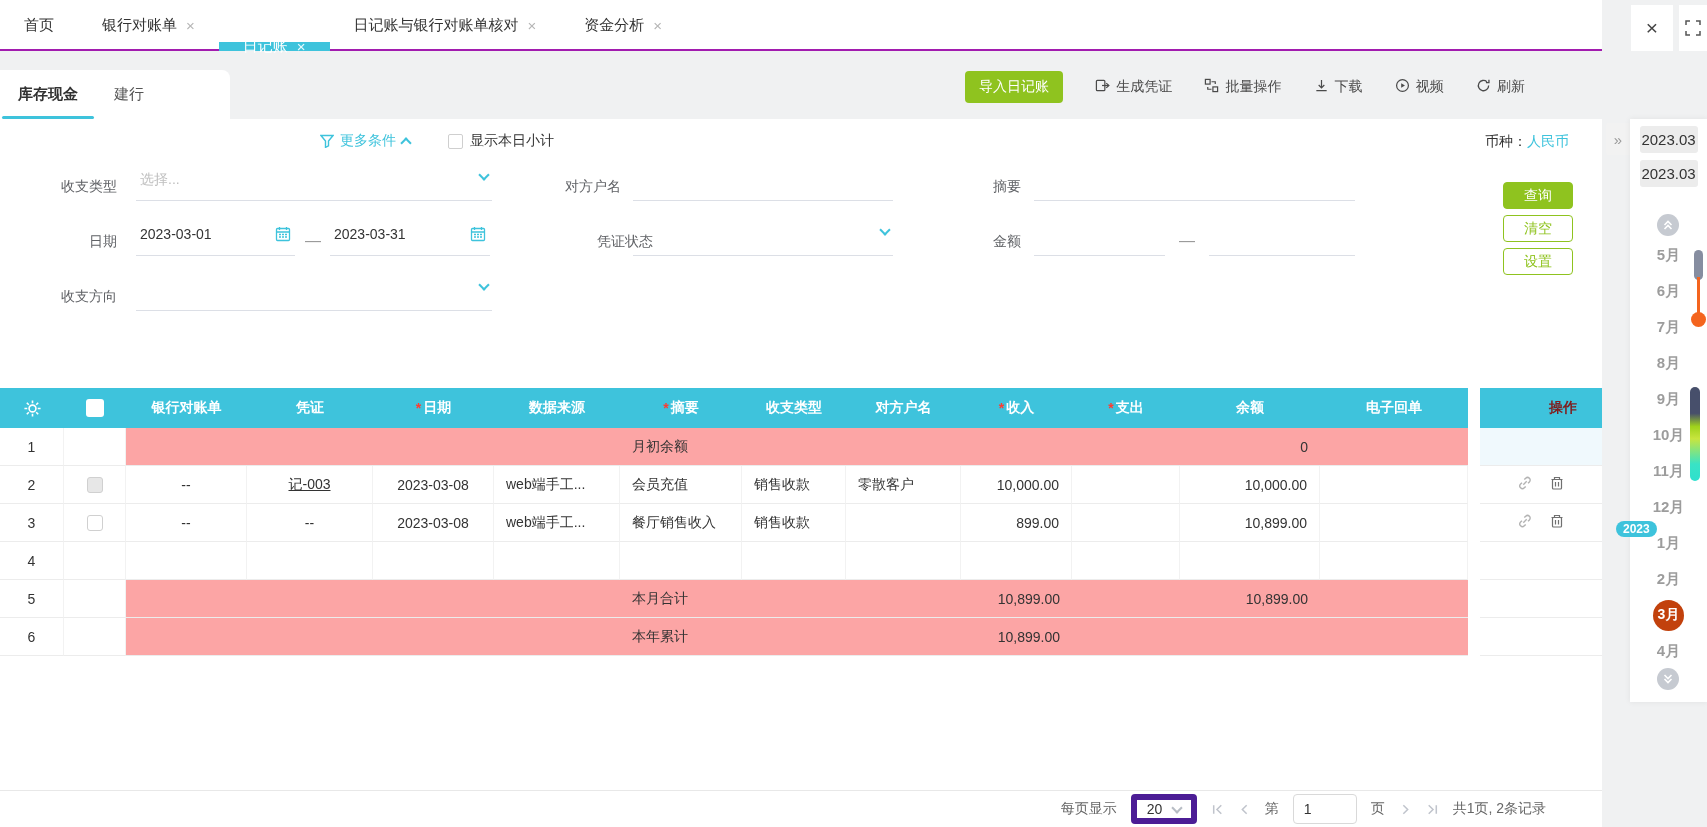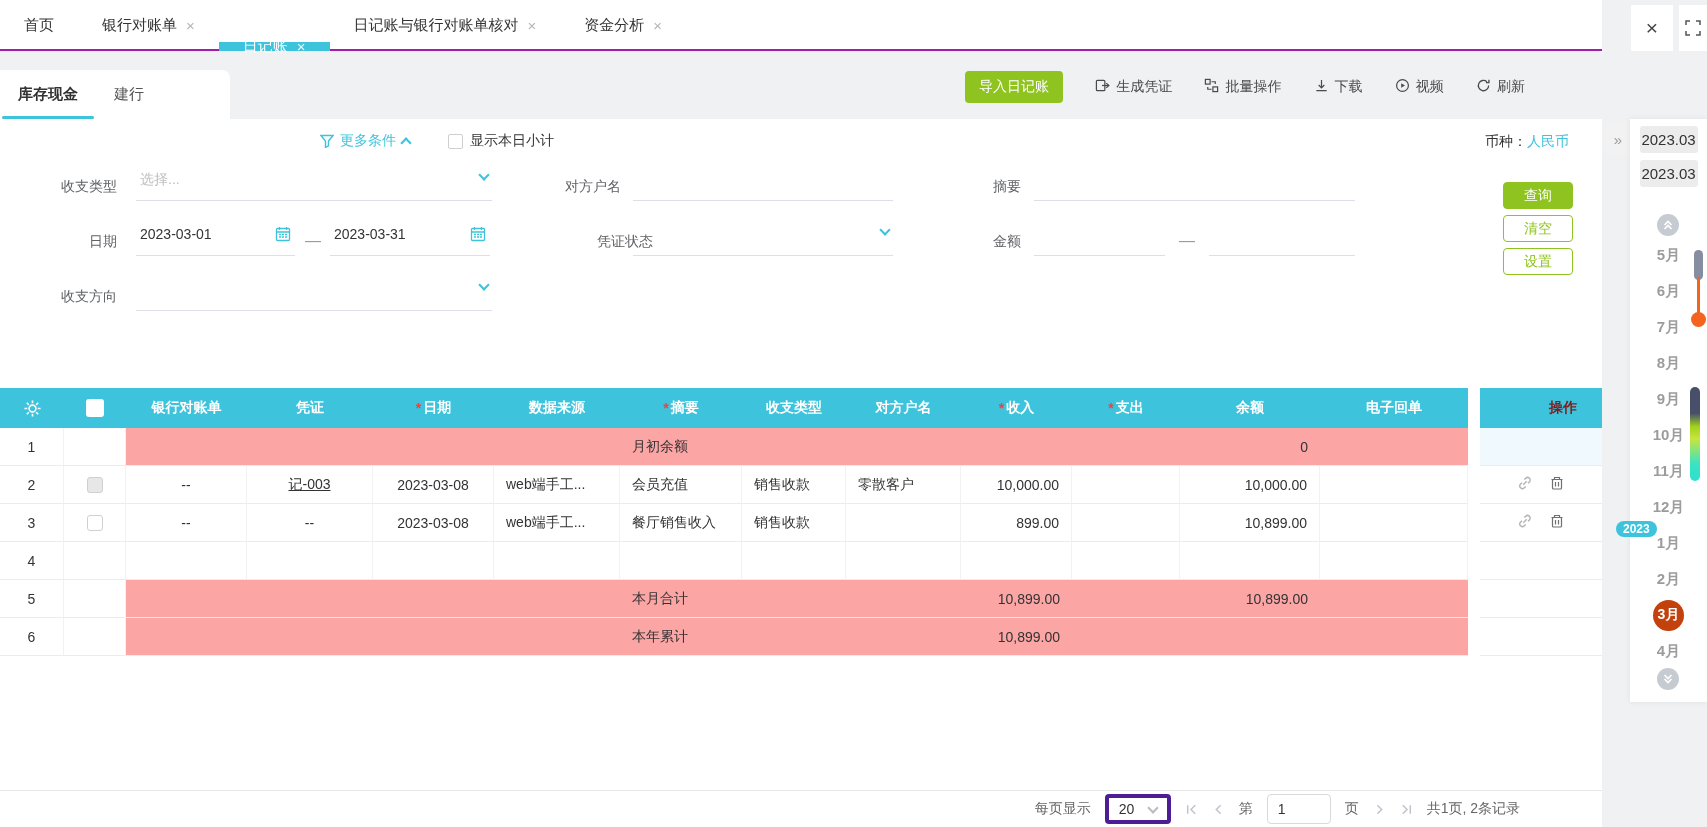--- a/index.html
+++ b/index.html
@@ -62,22 +62,22 @@
   .trow.hl .tcell.plain { background:#fff; border-right:1px solid #f2f2f2; }
   .row-cb { width:16px; height:16px; border:1px solid #d0d0d0; border-radius:3px; background:#fff; }
   .row-cb.disabled { background:#e7e7e7; }
   .vlink { text-decoration:underline; }
   .hcb { width:18px; height:18px; background:#fff; border-radius:3px; }
   .ops-col { position:absolute; left:1480px; top:269px; width:122px; }
   .ops-head { height:40px; background:#3EC3DC; color:#7f1d1d; font-size:14px; font-weight:bold; display:flex; align-items:center; justify-content:center;padding-left:44px; }
   .ops-row { height:38px; border-bottom:1px solid #ececec; display:flex; align-items:center; justify-content:center; gap:16px; background:#fff; }
   .ops-row.hl { background:#F0F9FD; }
   
-  .pager { position:absolute; left:0; top:671px; width:1602px; height:37px; border-top:1px solid #e8e8e8; display:flex; align-items:center; justify-content:flex-end; padding-right:82px; gap:14px; font-size:14px; color:#666; }
-  .pg-select { width:66px; height:30px; border:4px solid #4c1d95; border-radius:4px; display:flex; align-items:center; justify-content:space-between; padding:0 10px; color:#333; }
+  .pager { position:absolute; left:0; top:671px; width:1602px; height:37px; border-top:1px solid #e8e8e8; display:flex; align-items:center; justify-content:flex-end; padding-right:56px; gap:14px; font-size:14px; color:#666; }
+  .pg-select { width:66px; height:30px; border:6px solid #4c1d95; border-radius:4px; display:flex; align-items:center; justify-content:space-between; padding:0 10px; color:#333; }
   .pg-input { width:64px; height:30px; border:1px solid #d9d9d9; border-radius:4px; display:flex; align-items:center; padding:0 10px; color:#333; }
   .pg-arrow { display:flex; align-items:center; }
   
   .month-panel { position:absolute; left:1630px; top:119px; width:77px; height:583px; background:#fff; box-shadow:0 0 6px rgba(0,0,0,.07); }
   .expand-btn { position:absolute; left:1606px; top:123px; width:24px; height:32px; background:#f2f2f2; color:#9a9a9a; font-size:15px; display:flex; align-items:center; justify-content:center; border-radius:3px 0 0 3px; }
   .chip { width:58px; height:27px; margin:7px auto 0; background:#ececec; border-radius:3px; display:flex; align-items:center; justify-content:center; font-size:15px; color:#333; }
   .nav-circle { position:absolute; left:27px; width:22px; height:22px; border-radius:50%; background:#c6cad1; display:flex; align-items:center; justify-content:center; }
   .nav-circle.up { top:95px; } .nav-circle.down { top:549px; }
   .month-list { position:absolute; top:118px; left:0; width:77px; }
   .month { height:36px; display:flex; align-items:center; justify-content:center; font-size:15px; font-weight:bold; color:#9c9c9c; }

